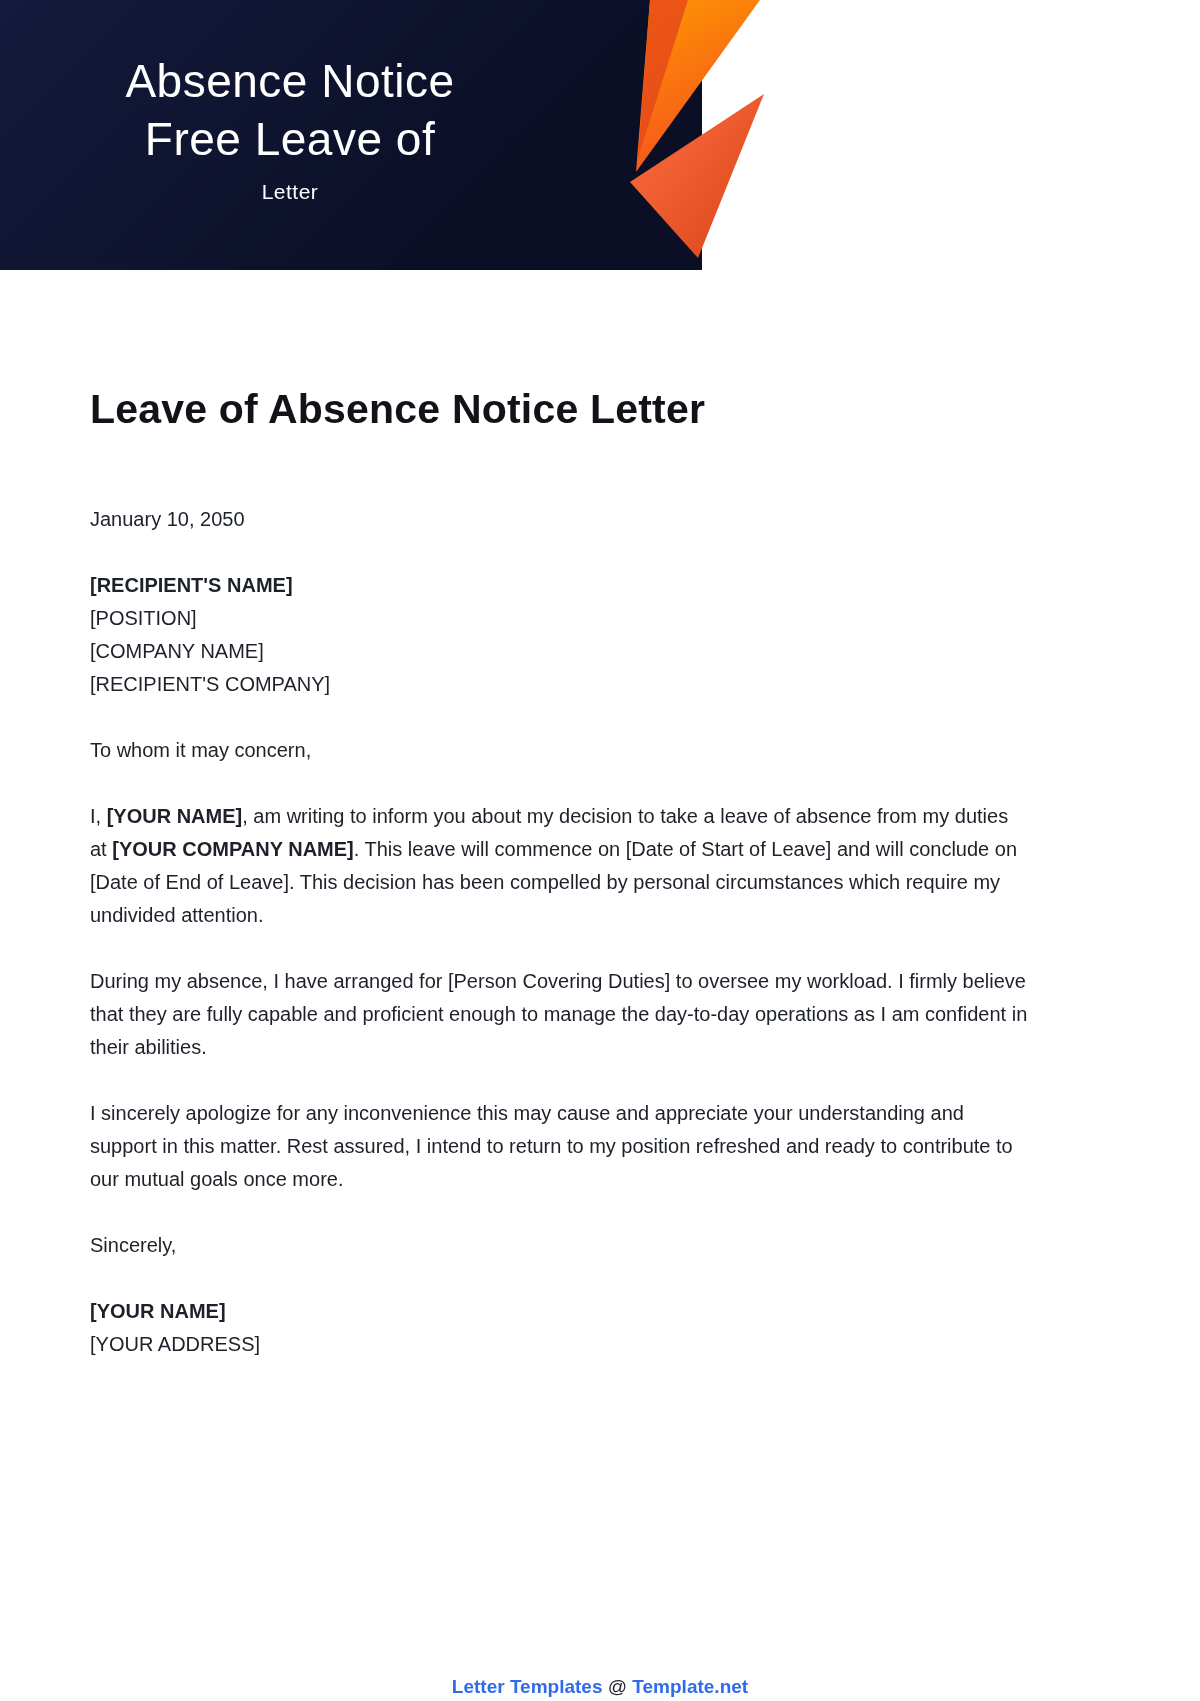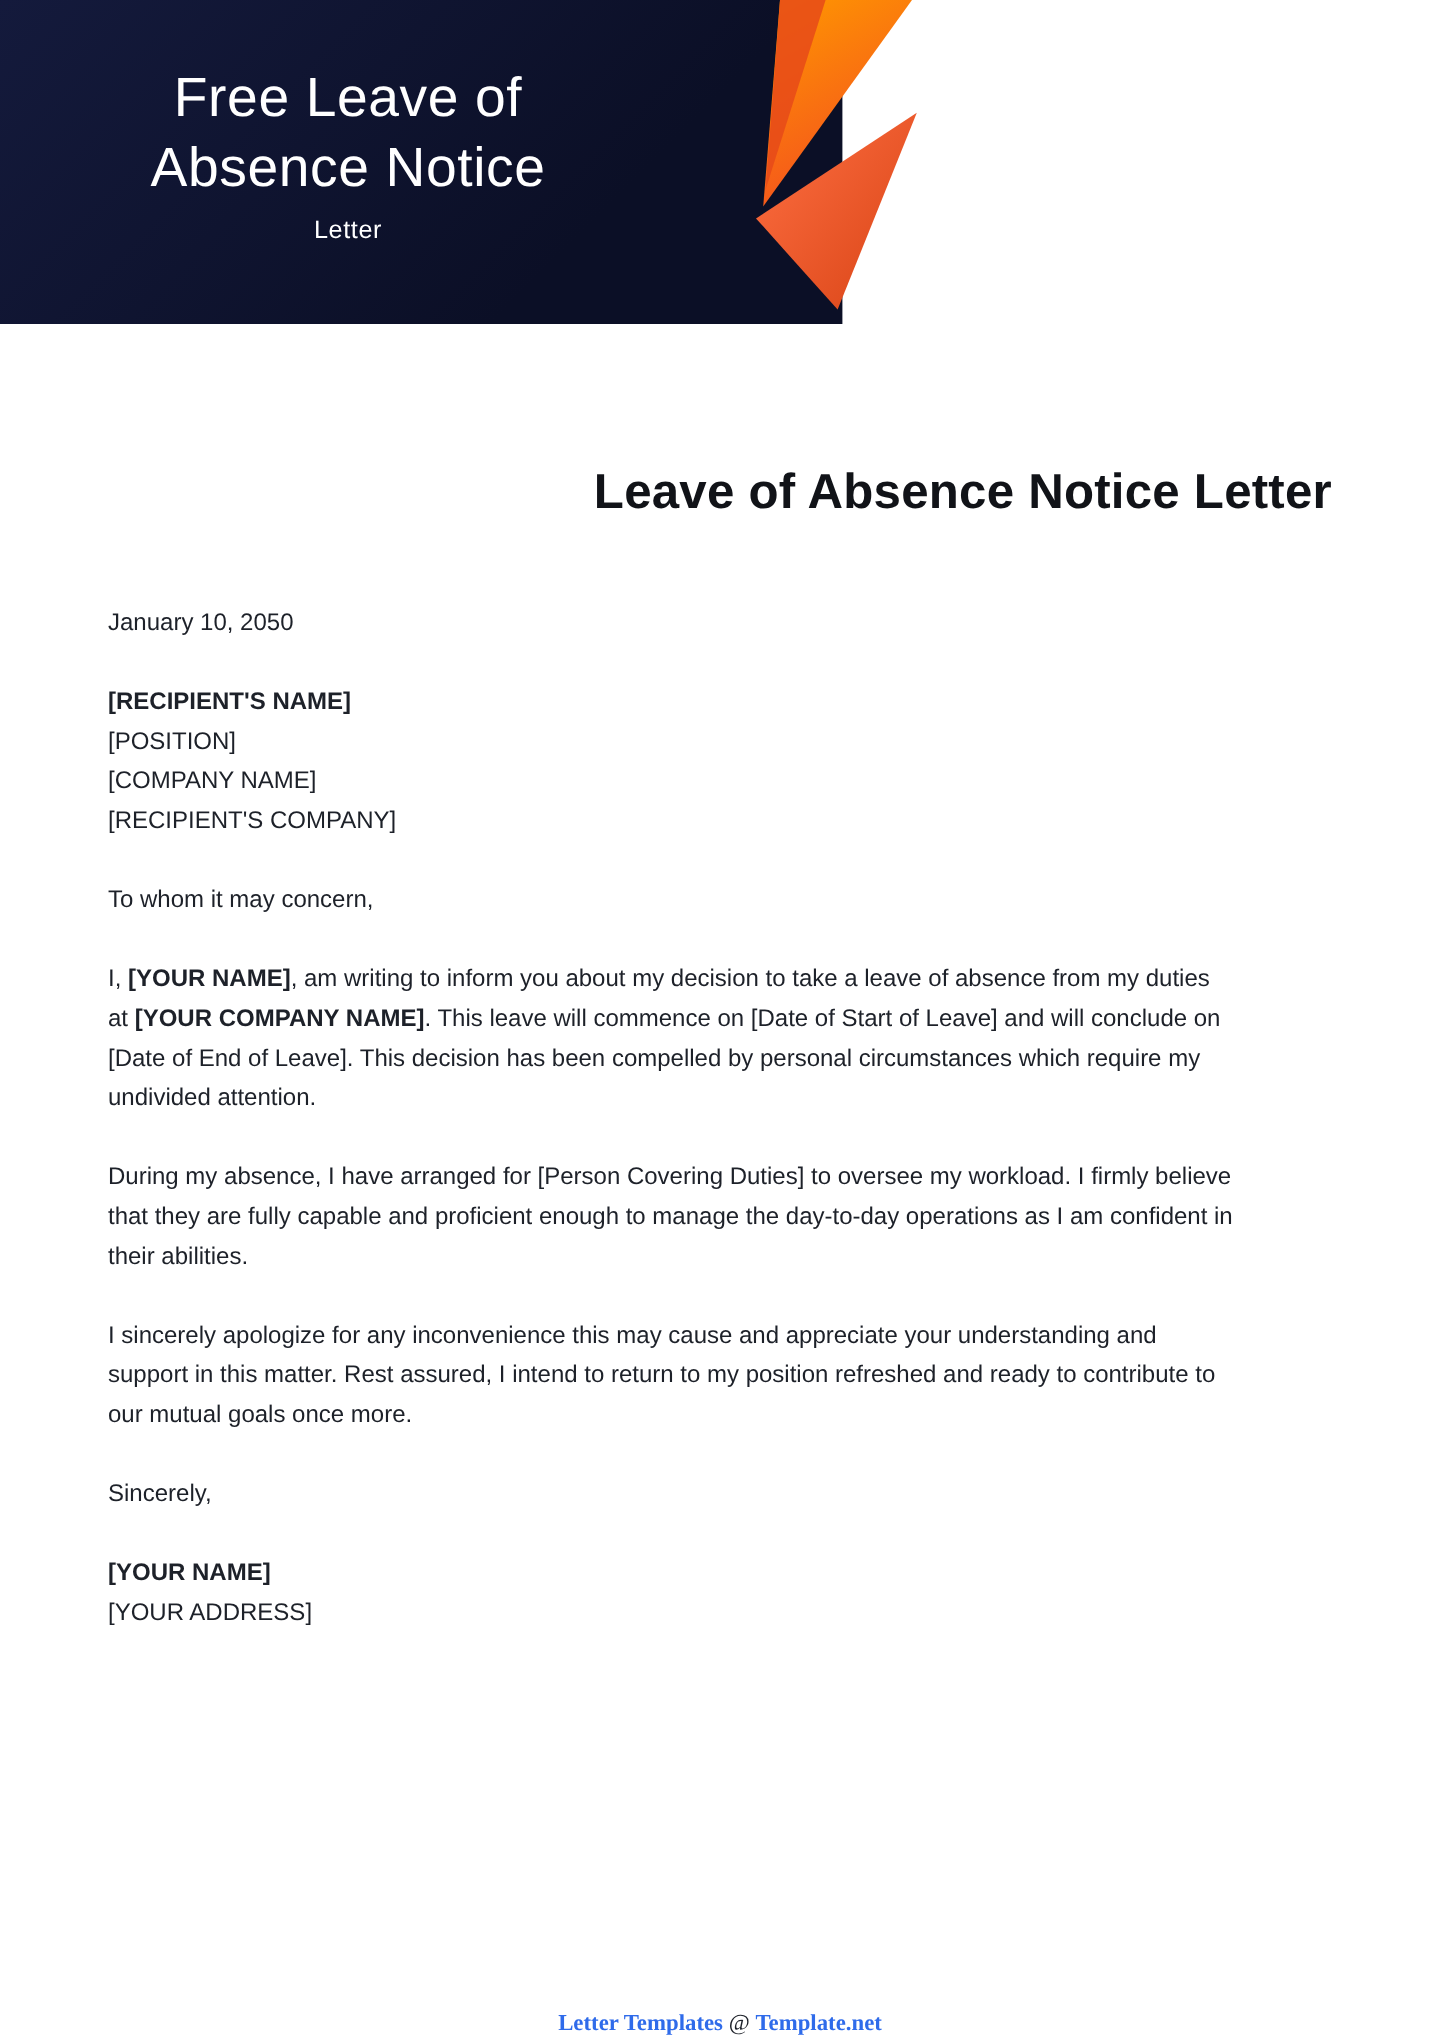--- a/index.html
+++ b/index.html
@@ -55,21 +55,21 @@
     height: 265px;
   }
 
   
   .content {
     padding: 0 90px;
     color: #1d2129;
   }
   .doc-title {
     margin: 116px 0 70px 0;
-    text-align: right;
+    text-align: left;
     font-size: 41px;
     font-weight: 700;
     color: #111318;
     letter-spacing: 0.2px;
   }
   .para {
     margin: 0 0 33px 0;
     font-size: 20px;
     line-height: 33px;
     max-width: 940px;
@@ -78,40 +78,39 @@
 
   
   .footer {
     position: absolute;
     top: 1676px;
     left: 0;
     width: 100%;
     text-align: center;
     font-size: 19px;
     color: #1d2129;
-    font-family: Liberation Serif, serif;
   }
   .footer a {
     color: #2f6bea;
     text-decoration: none;
     font-weight: 700;
     cursor: pointer;
   }
 </style>
 </head>
 <body>
 
 <div class="page">
 
   <div class="header">
     <div class="header-navy"></div>
     <div class="header-title-wrap">
       <div class="header-title">
+        <div>Absence Notice</div>
         <div>Free Leave of</div>
-        <div>Absence Notice</div>
       </div>
       <div class="header-subtitle">Letter</div>
     </div>
     <svg class="flash" viewBox="0 0 190 265" aria-hidden="true">
       <defs>
         <linearGradient id="gradTop" x1="0" y1="0" x2="0.4" y2="1">
           <stop offset="0" stop-color="#ff9800"></stop>
           <stop offset="1" stop-color="#f4511e"></stop>
         </linearGradient>
         <linearGradient id="gradBottom" x1="0" y1="0" x2="1" y2="1">

